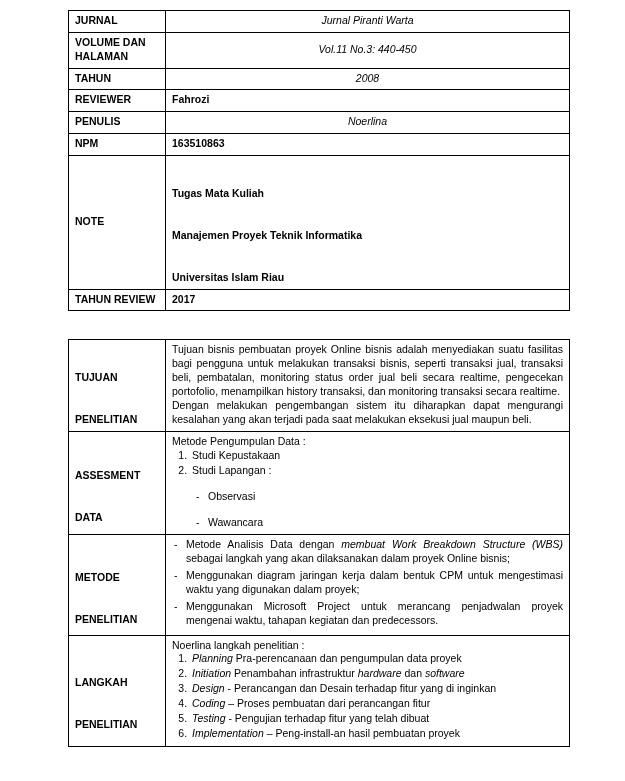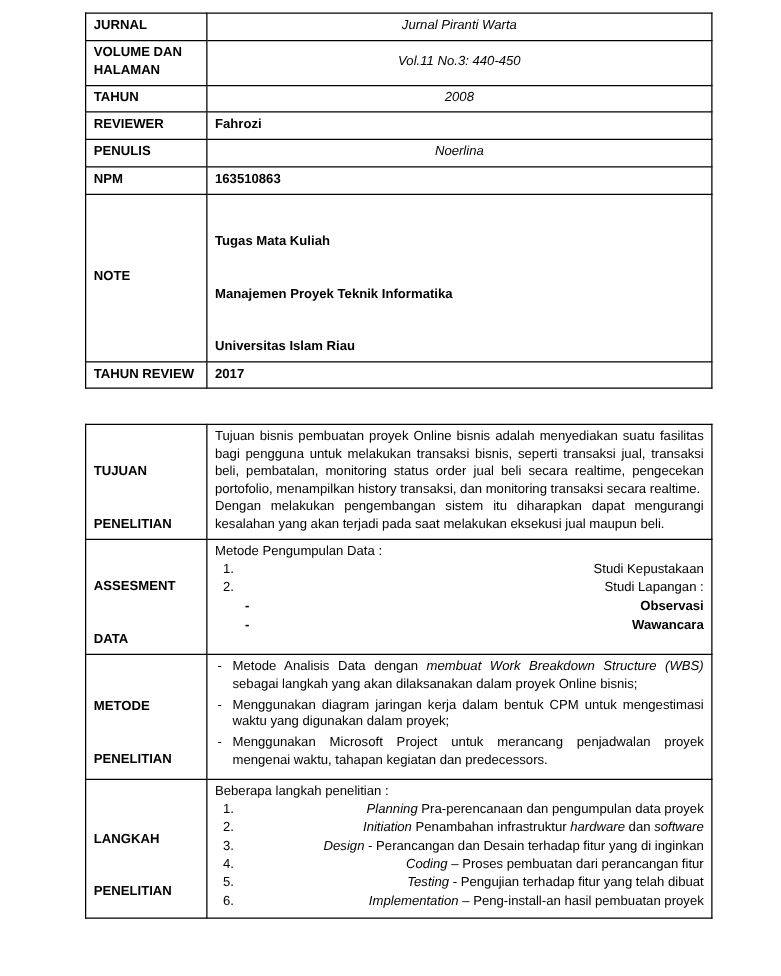--- a/index.html
+++ b/index.html
@@ -51,35 +51,33 @@
   .spacer {
     height: 28px;
   }
   .just {
     text-align: justify;
   }
   ol.num {
     margin: 0 0 0 0;
     padding-left: 18px;
     list-style-type: decimal;
-    text-align: right;
   }
   ol.num > li {
     margin: 0 0 1px 0;
     padding-left: 2px;
   }
   ul.dash {
     margin: 1px 0 0 0;
     padding-left: 16px;
     list-style: none;
   }
   ul.dash > li {
     position: relative;
-    margin: 0 0 1px 0;
-    font-weight: bold;
+    margin: 12px 0 1px 0;
   }
   ul.dash > li:before {
     content: "-";
     position: absolute;
     left: -12px;
   }
   ul.dash2 {
     margin: 0;
     padding-left: 14px;
     list-style: none;
@@ -201,21 +199,21 @@
           </ul>
         </td>
       </tr>
 
       <tr>
         <td class="label-col mid">
           <span class="line">LANGKAH</span>
           <span class="line">PENELITIAN</span>
         </td>
         <td>
-          <div>Beberapa langkah penelitian :</div>
+          <div>Noerlina langkah penelitian :</div>
           <ol class="num">
             <li><span class="i">Planning</span> Pra-perencanaan dan pengumpulan data proyek</li>
             <li><span class="i">Initiation</span> Penambahan infrastruktur <span class="i">hardware</span> dan <span class="i">software</span></li>
             <li><span class="i">Design</span> - Perancangan dan Desain terhadap fitur yang di inginkan</li>
             <li><span class="i">Coding</span> – Proses pembuatan dari perancangan fitur</li>
             <li><span class="i">Testing</span> - Pengujian terhadap fitur yang telah dibuat</li>
             <li><span class="i">Implementation</span> – Peng-install-an hasil pembuatan proyek</li>
           </ol>
         </td>
       </tr>

